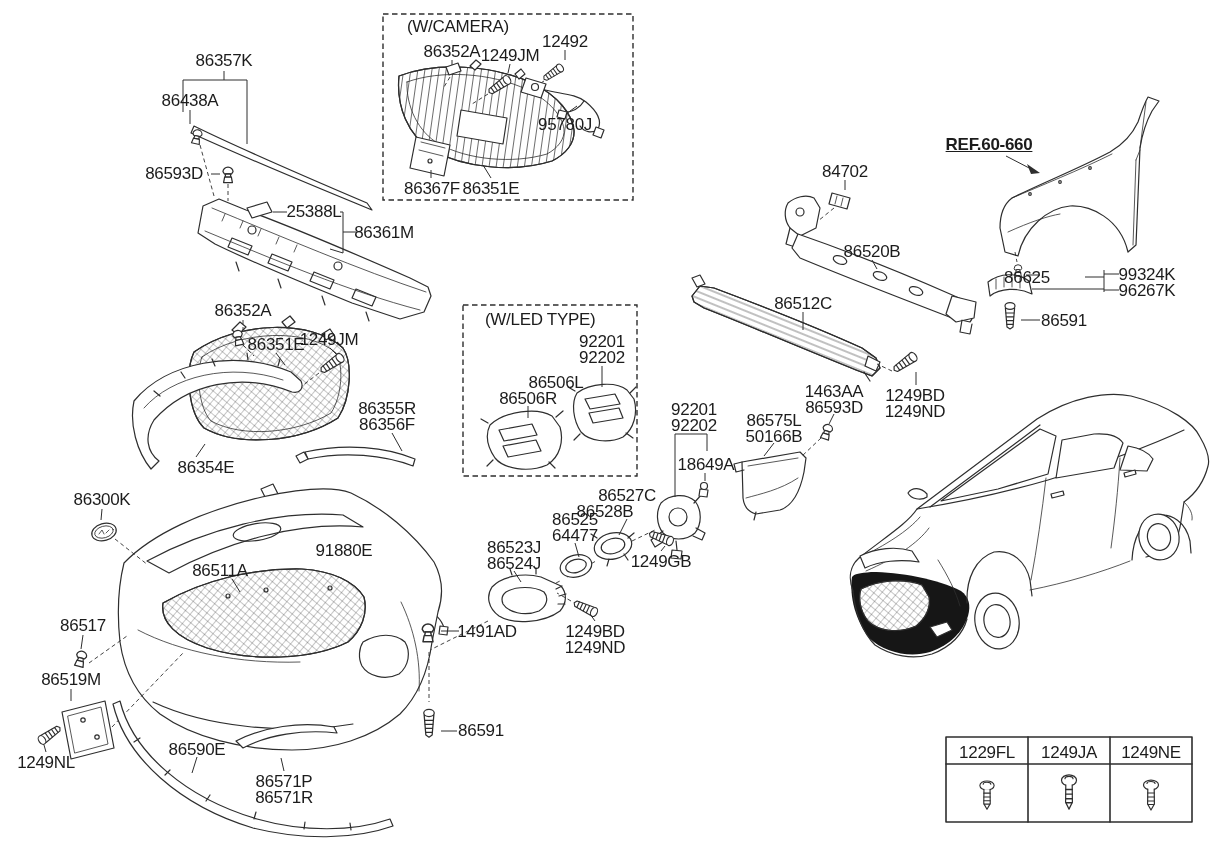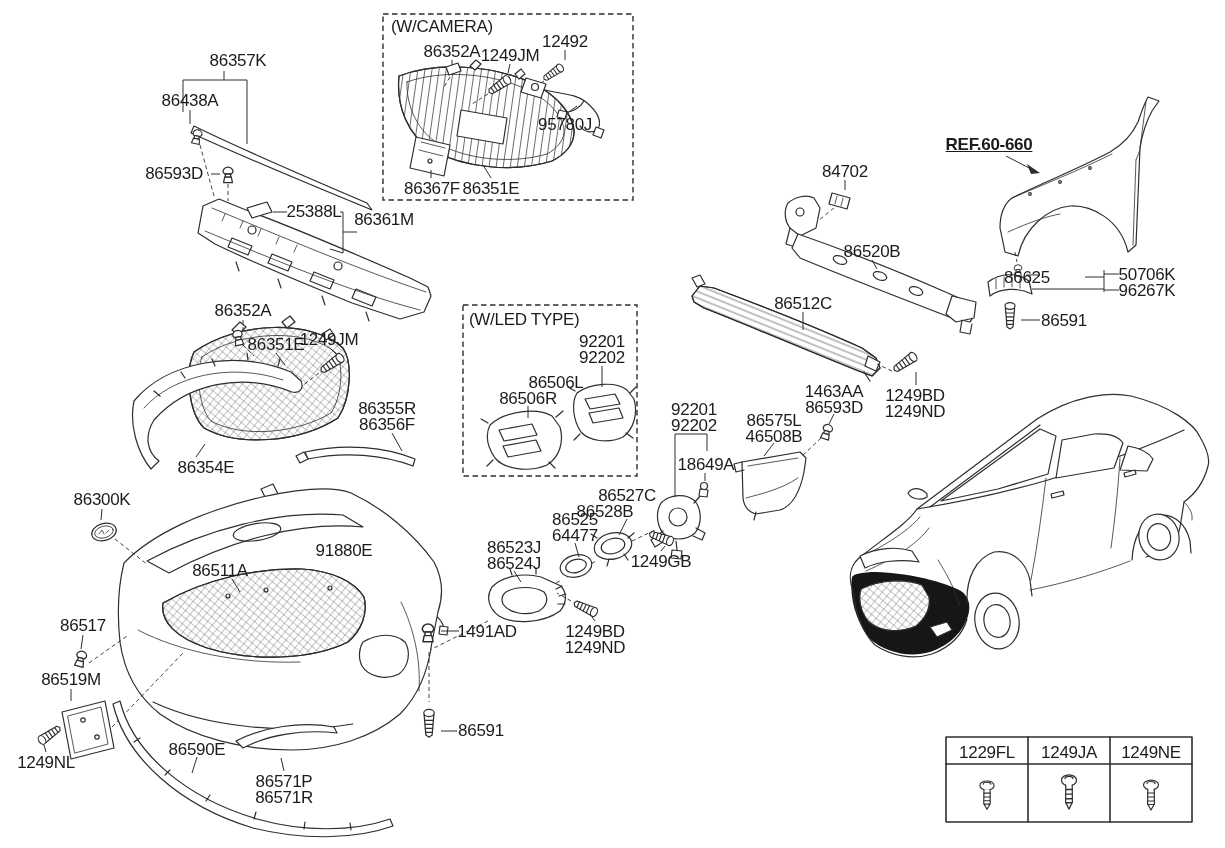--- a/index.html
+++ b/index.html
@@ -1,21 +1,21 @@
 <!DOCTYPE html>
 <html><head>
 <meta charset="utf-8">
 <style>
   html,body{margin:0;padding:0;background:#fff;}
   .stage{position:relative;width:1225px;height:848px;background:#fff;overflow:hidden;
          font-family:"Liberation Sans",sans-serif;}
   .stage svg{position:absolute;left:0;top:0;}
   .lbl{position:absolute;transform:translateX(-50%);font-size:17px;line-height:17px;
        letter-spacing:-0.3px;color:#1c1c1c;white-space:nowrap;}
-  .lbl.la{transform:none;}
+  .lbl.la{transform:none;margin-left:16px;}
   .lbl.und{text-decoration:underline;font-weight:bold;}
   
   .s{fill:none;stroke:#2e2e2e;stroke-width:1.2;stroke-linecap:round;stroke-linejoin:round;}
   .sf{fill:#ffffff;stroke:#2e2e2e;stroke-width:1.2;stroke-linecap:round;stroke-linejoin:round;}
   .thin{stroke-width:0.8;}
   .ldr{stroke:#2e2e2e;stroke-width:1;fill:none;}
   .dd{stroke:#2e2e2e;stroke-width:0.9;fill:none;stroke-dasharray:4 3;}
   .dash{fill:none;stroke:#2e2e2e;stroke-width:1.4;stroke-dasharray:5.5 3.5;}
   .blk{fill:#161616;stroke:none;}
 </style>
@@ -332,25 +332,25 @@
 
   <g>
     <rect class="s" x="946" y="737" width="246" height="85" style="stroke-width:1.6"></rect>
     <path class="s" d="M1028,737 V822 M1110,737 V822 M946,764 H1192" style="stroke-width:1.6"></path>
     <use href="#screwV" transform="translate(987,796) scale(0.95)"></use>
     <use href="#screwV" transform="translate(1069,793) scale(1,1.15)"></use>
     <use href="#screwV" transform="translate(1151,796)"></use>
   </g>
 </svg>
 
-<div class="lbl" style="left:238px;top:52px">86357K</div>
+<div class="lbl" style="left:224px;top:52px">86357K</div>
 <div class="lbl" style="left:190px;top:92px">86438A</div>
 <div class="lbl" style="left:174px;top:165px">86593D</div>
 <div class="lbl" style="left:314px;top:203px">25388L</div>
-<div class="lbl" style="left:384px;top:211px">86361M</div>
+<div class="lbl" style="left:384px;top:224px">86361M</div>
 <div class="lbl" style="left:243px;top:302px">86352A</div>
 <div class="lbl" style="left:276px;top:336px">86351E</div>
 <div class="lbl" style="left:329px;top:331px">1249JM</div>
 <div class="lbl" style="left:387px;top:400px">86355R</div>
 <div class="lbl" style="left:387px;top:416px">86356F</div>
 <div class="lbl" style="left:206px;top:459px">86354E</div>
 
 <div class="lbl la" style="left:391px;top:18px">(W/CAMERA)</div>
 <div class="lbl" style="left:452px;top:43px">86352A</div>
 <div class="lbl" style="left:510px;top:47px">1249JM</div>
@@ -363,32 +363,32 @@
 <div class="lbl" style="left:602px;top:333px">92201</div>
 <div class="lbl" style="left:602px;top:349px">92202</div>
 <div class="lbl" style="left:556px;top:374px">86506L</div>
 <div class="lbl" style="left:528px;top:390px">86506R</div>
 
 <div class="lbl" style="left:845px;top:163px">84702</div>
 <div class="lbl" style="left:872px;top:243px">86520B</div>
 <div class="lbl" style="left:803px;top:295px">86512C</div>
 <div class="lbl und" style="left:989px;top:136px">REF.60-660</div>
 <div class="lbl" style="left:1027px;top:269px">86625</div>
-<div class="lbl" style="left:1147px;top:266px">50706K</div>
+<div class="lbl" style="left:1147px;top:266px">99324K</div>
 <div class="lbl" style="left:1147px;top:282px">96267K</div>
 <div class="lbl" style="left:1064px;top:312px">86591</div>
 <div class="lbl" style="left:915px;top:387px">1249BD</div>
 <div class="lbl" style="left:915px;top:403px">1249ND</div>
 
 <div class="lbl" style="left:834px;top:383px">1463AA</div>
 <div class="lbl" style="left:834px;top:399px">86593D</div>
 <div class="lbl" style="left:694px;top:401px">92201</div>
 <div class="lbl" style="left:694px;top:417px">92202</div>
 <div class="lbl" style="left:774px;top:412px">86575L</div>
-<div class="lbl" style="left:774px;top:428px">46508B</div>
+<div class="lbl" style="left:774px;top:428px">50166B</div>
 <div class="lbl" style="left:706px;top:456px">18649A</div>
 <div class="lbl" style="left:627px;top:487px">86527C</div>
 <div class="lbl" style="left:605px;top:503px">86528B</div>
 <div class="lbl" style="left:575px;top:511px">86525</div>
 <div class="lbl" style="left:575px;top:527px">64477</div>
 <div class="lbl" style="left:514px;top:539px">86523J</div>
 <div class="lbl" style="left:514px;top:555px">86524J</div>
 <div class="lbl" style="left:661px;top:553px">1249GB</div>
 <div class="lbl" style="left:595px;top:623px">1249BD</div>
 <div class="lbl" style="left:595px;top:639px">1249ND</div>

